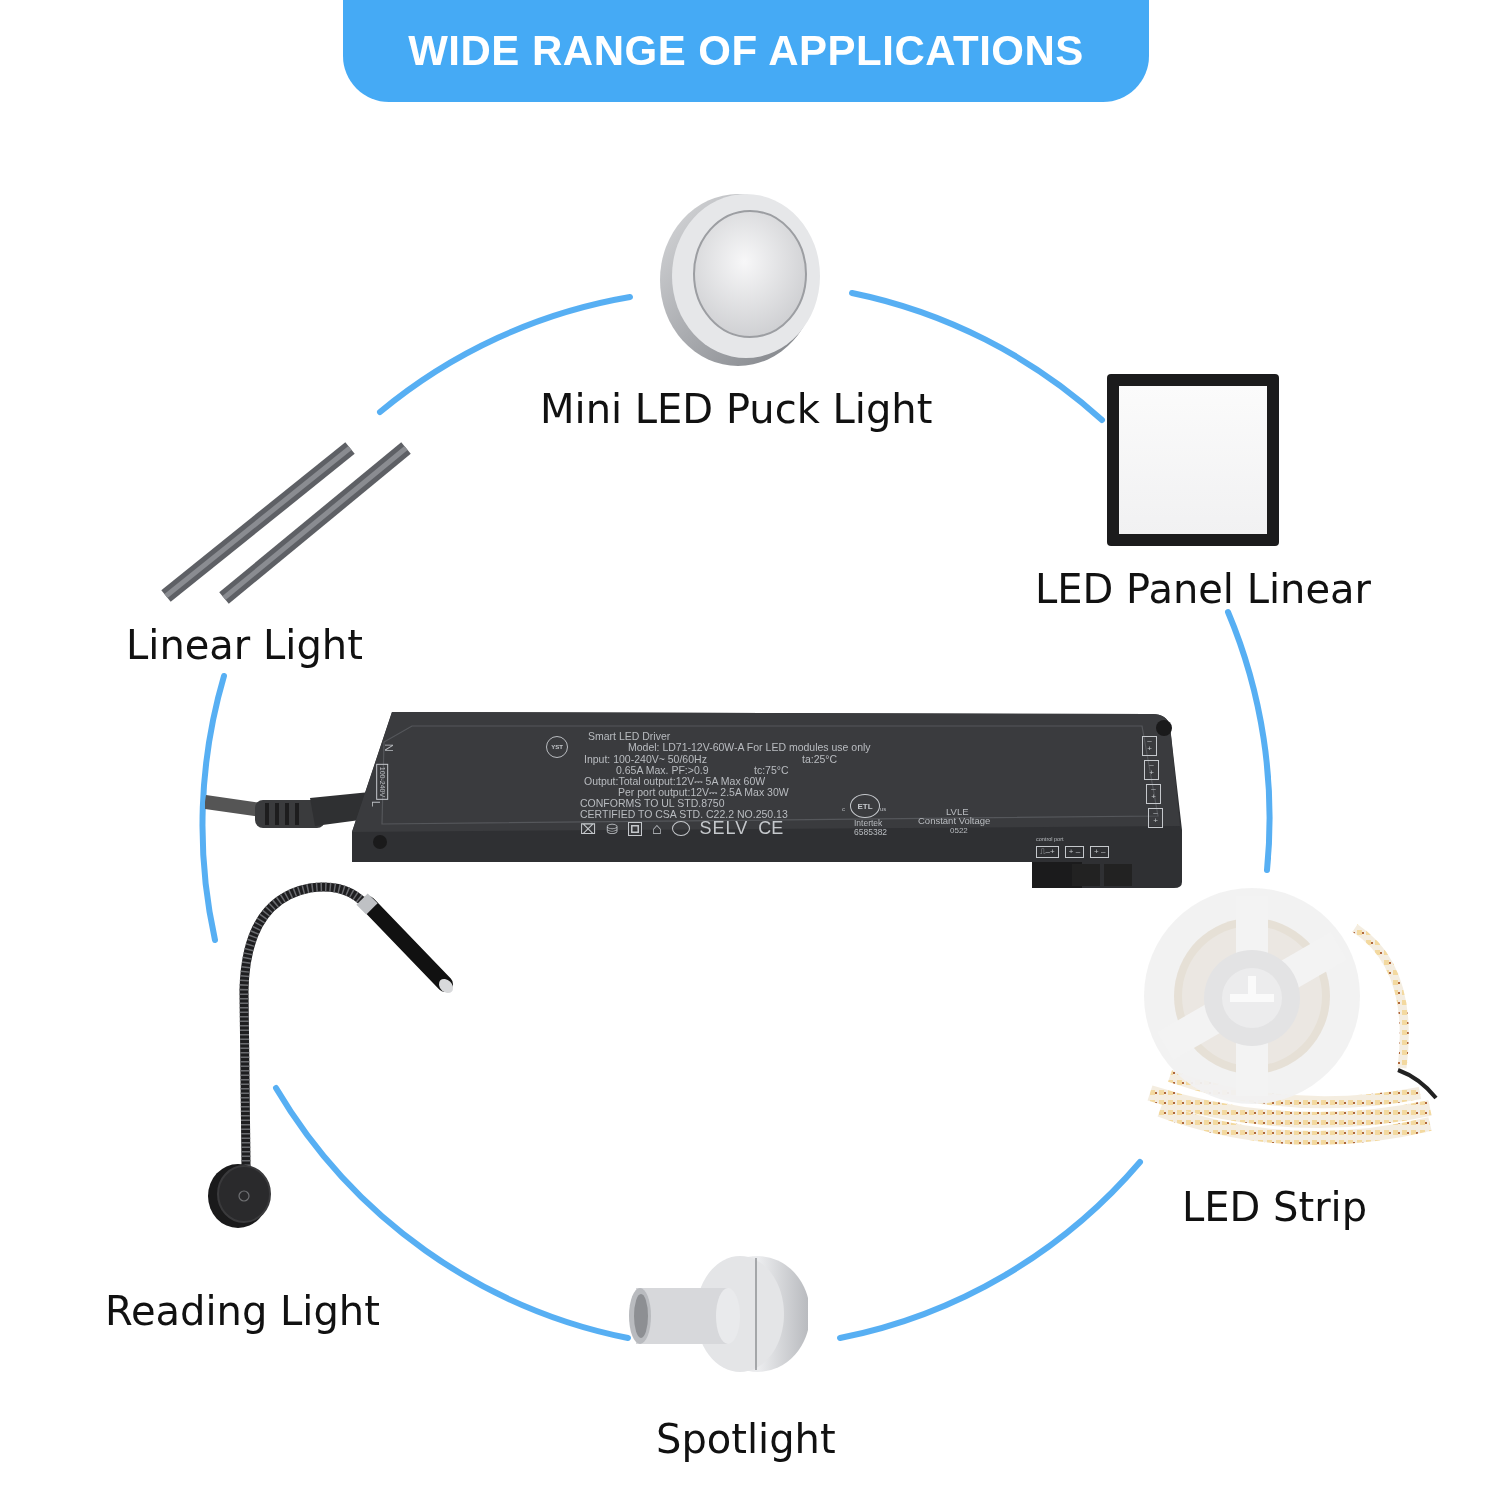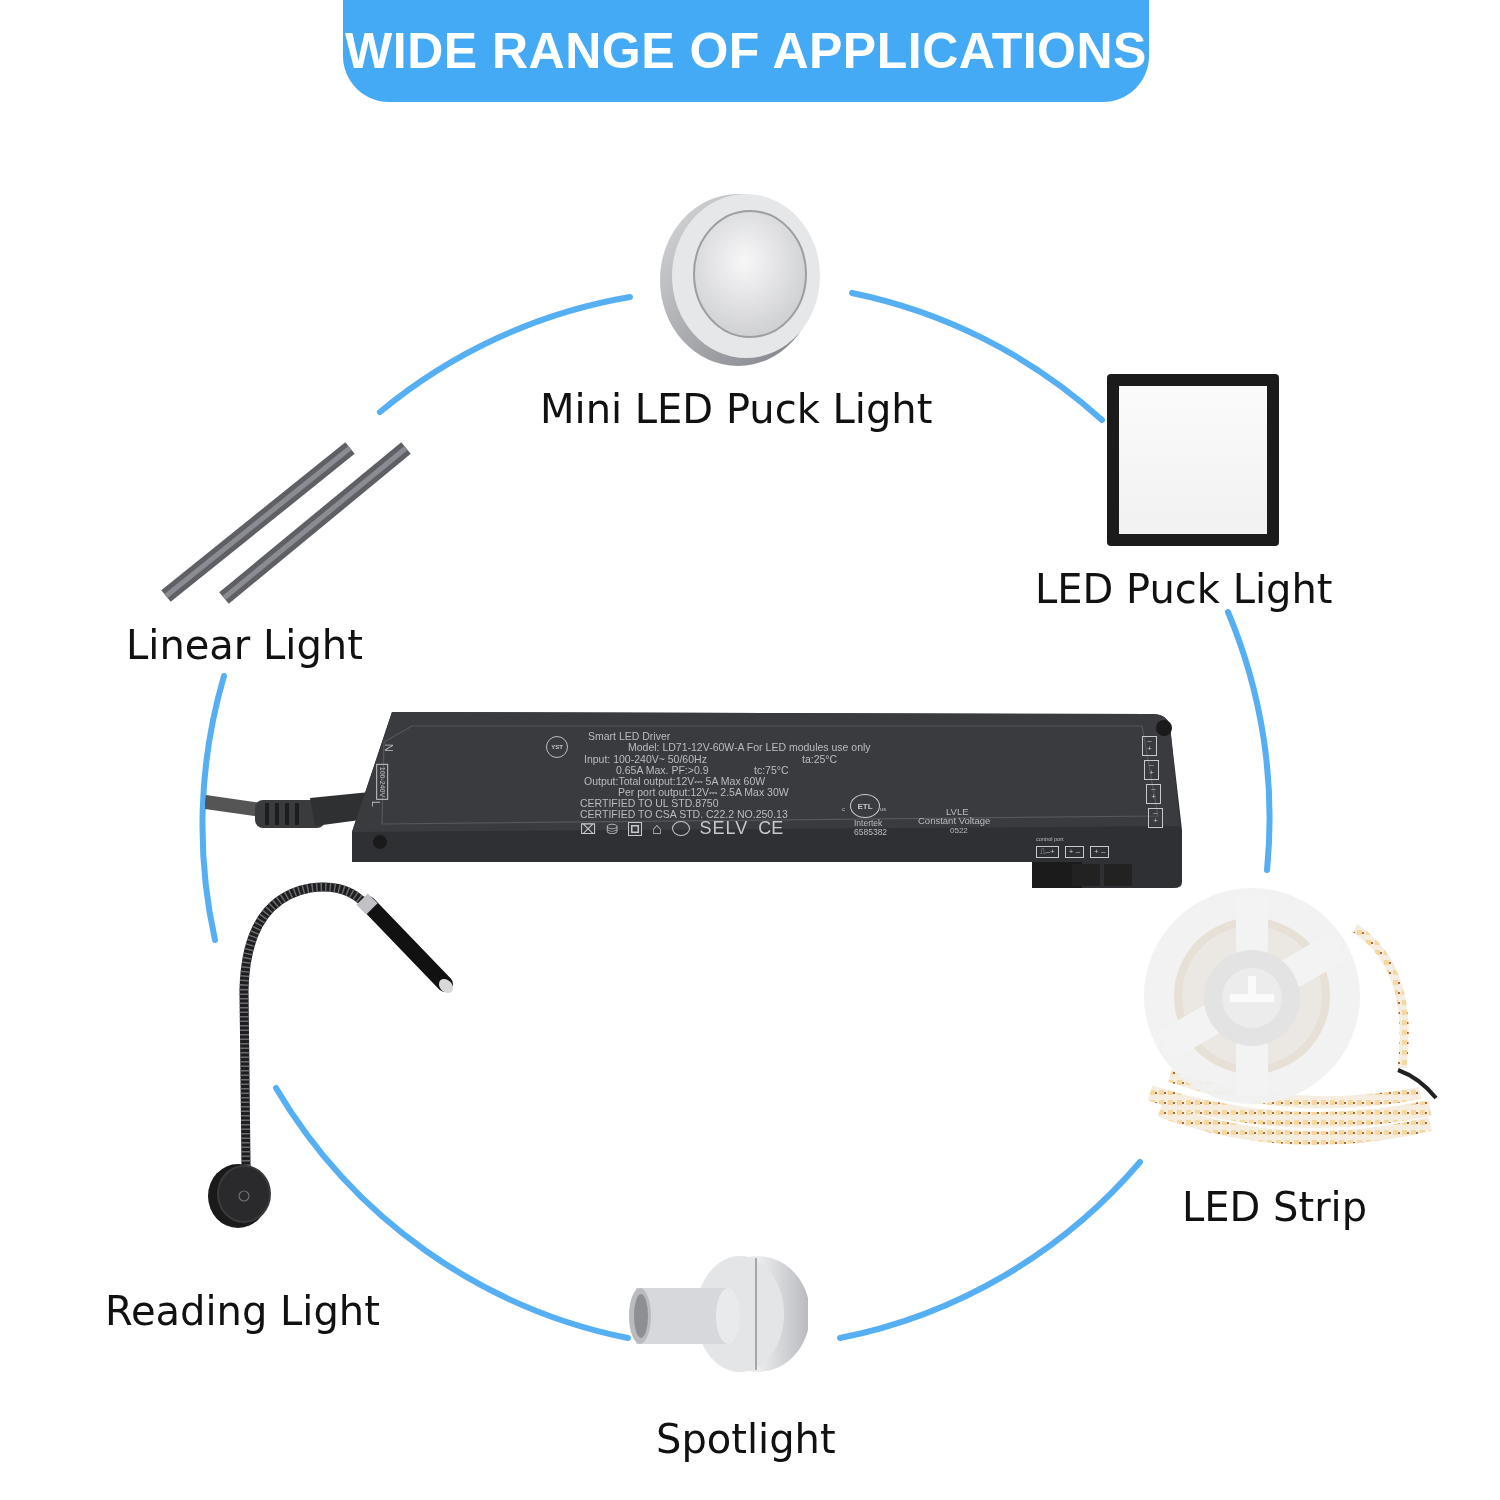--- a/index.html
+++ b/index.html
@@ -1,19 +1,19 @@
 <!DOCTYPE html>
 <html><head>
 <meta charset="utf-8">
 <style>
   html, body { margin:0; padding:0; background:#ffffff; }
   body { width:1500px; height:1500px; position:relative; overflow:hidden; font-family:"Liberation Sans", sans-serif; }
   .abs { position:absolute; }
   .banner { left:343px; top:0; width:806px; height:102px; background:#45aaf5; border-radius:0 0 46px 46px; display:flex; align-items:center; justify-content:center; }
-  .banner span { color:#fff; font-family:"Liberation Sans", sans-serif; font-weight:bold; font-size:50px; letter-spacing:0.5px; }
+  .banner span { color:#fff; font-family:"Liberation Sans", sans-serif; font-weight:bold; font-size:42px; letter-spacing:0.5px; }
   .label { font-family:"DejaVu Sans", sans-serif; font-size:40px; color:#111; white-space:nowrap; }
   svg.ring { position:absolute; left:0; top:0; }
   
   .driver { left:352px; top:712px; width:830px; height:150px; }
   .drv-text { font-family:"Liberation Sans", sans-serif; color:#b9bcc0; font-size:10.5px; line-height:11.5px; white-space:nowrap; }
 </style>
 </head>
 <body>
 
 <div class="abs banner">
@@ -61,21 +61,21 @@
     <ellipse cx="88" cy="92" rx="78" ry="86" fill="url(#puckRim)"></ellipse>
     <ellipse cx="96" cy="88" rx="74" ry="82" fill="#e6e7e9"></ellipse>
     <ellipse cx="100" cy="86" rx="56" ry="63" fill="url(#puckFace)" stroke="#9c9ea2" stroke-width="2"></ellipse>
   </svg>
 </div>
 <div class="abs label" style="left:540px;top:386px;">Mini LED Puck Light</div>
 
 <div class="abs" style="left:1107px;top:374px;width:172px;height:172px;background:#1b1b1c;border-radius:4px;">
   <div style="position:absolute;left:12px;top:12px;right:12px;bottom:12px;background:linear-gradient(#fbfbfb,#f1f1f2);"></div>
 </div>
-<div class="abs label" style="left:1035px;top:566px;">LED Puck Light</div>
+<div class="abs label" style="left:1035px;top:566px;">LED Panel Linear</div>
 
 <div class="abs" style="left:150px;top:436px;width:280px;height:170px;">
   <svg width="280" height="170" viewBox="0 0 280 170">
     <g stroke-linecap="butt">
       <line x1="16" y1="160" x2="200" y2="12" stroke="#5e6065" stroke-width="15"></line>
       <line x1="16" y1="160" x2="200" y2="12" stroke="#8a8c91" stroke-width="5"></line>
       <line x1="74" y1="162" x2="256" y2="12" stroke="#5e6065" stroke-width="15"></line>
       <line x1="74" y1="162" x2="256" y2="12" stroke="#8a8c91" stroke-width="5"></line>
     </g>
   </svg>
@@ -115,21 +115,21 @@
   <div class="abs" style="left:194px;top:24px;width:20px;height:20px;border:1.5px solid #b9bcc0;border-radius:50%;font-size:6px;color:#c5c8cc;display:flex;align-items:center;justify-content:center;font-weight:bold;">YST</div>
 
   <div class="abs drv-text" style="left:236px;top:19px;">Smart LED Driver</div>
   <div class="abs drv-text" style="left:236px;top:30px;margin-left:40px;">Model: LD71-12V-60W-A  For LED modules use only</div>
   <div class="abs drv-text" style="left:232px;top:42px;">Input: 100-240V~    50/60Hz</div>
   <div class="abs drv-text" style="left:264px;top:53px;">0.65A Max.  PF:&gt;0.9</div>
   <div class="abs drv-text" style="left:402px;top:42px;padding-left:48px;">ta:25°C</div>
   <div class="abs drv-text" style="left:402px;top:53px;">tc:75°C</div>
   <div class="abs drv-text" style="left:232px;top:64px;">Output:Total output:12V⎓ 5A  Max 60W</div>
   <div class="abs drv-text" style="left:266px;top:75px;">Per port output:12V⎓ 2.5A  Max 30W</div>
-  <div class="abs drv-text" style="left:228px;top:86px;">CERTIFIED TO UL STD.8750</div>
+  <div class="abs drv-text" style="left:228px;top:86px;">CONFORMS TO UL STD.8750</div>
   <div class="abs drv-text" style="left:228px;top:97px;">CERTIFIED TO CSA STD. C22.2 NO.250.13</div>
 
   <div class="abs" style="left:228px;top:106px;display:flex;gap:10px;align-items:center;color:#c5c8cc;">
     <span style="font-size:14px;">⌧</span>
     <span style="font-size:14px;">⛁</span>
     <span style="display:inline-block;width:12px;height:12px;border:1.5px solid #c5c8cc;box-shadow:inset 0 0 0 2px #3a3b3e,inset 0 0 0 3.5px #c5c8cc;"></span>
     <span style="font-size:16px;">⌂</span>
     <span style="display:inline-block;width:16px;height:13px;border:1.5px solid #c5c8cc;border-radius:50%;"></span>
     <span style="font-size:18px;letter-spacing:1px;">SELV</span>
     <span style="font-size:18px;text-align:right;">CE</span>

